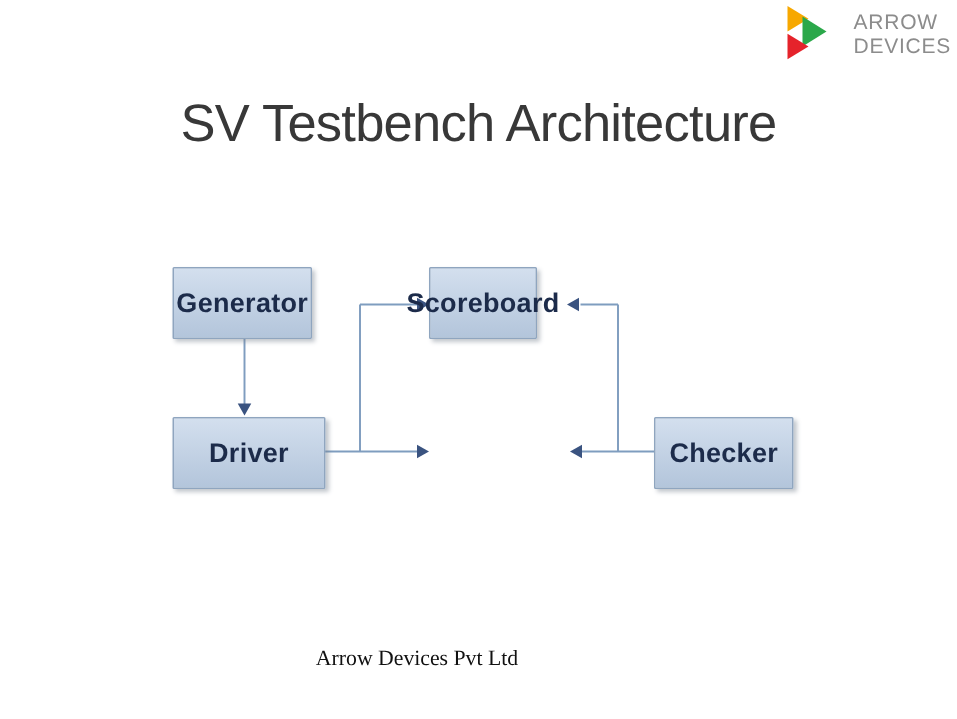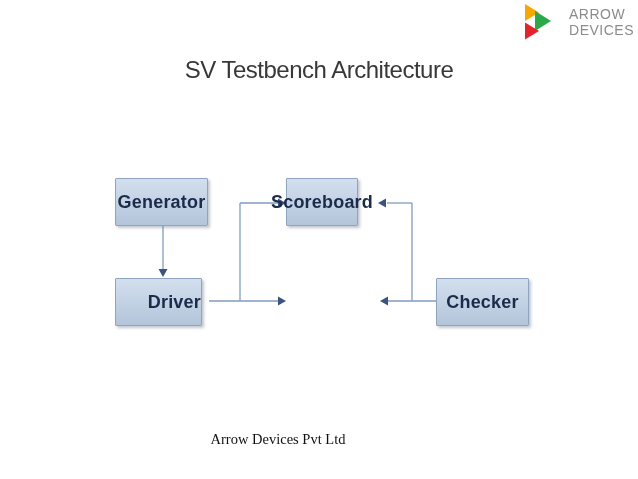--- a/index.html
+++ b/index.html
@@ -32,21 +32,21 @@
   .tri-green  { fill: var(--logo-green,  #2BA84A); }
   .tri-red    { fill: var(--logo-red,    #E5232B); }
 
   
   .title {
     position: absolute;
     top: 40px;
     left: 0;
     width: 638px;
     text-align: center;
-    font-size: 24px;
+    font-size: 35px;
     font-weight: 400;
     color: var(--title-text, #383838);
     letter-spacing: -0.5px;
   }
 
   
   .box {
     position: absolute;
     box-sizing: border-box;
     background: linear-gradient(180deg, var(--box-fill-top, #d3dfee) 0%, var(--box-fill-bottom, #b3c5db) 100%);
@@ -56,21 +56,21 @@
     display: flex;
     align-items: center;
     justify-content: center;
     font-weight: 700;
     font-size: 18px;
     color: var(--box-text, #1c2b4a);
     letter-spacing: 0.2px;
   }
   .box-generator  { left: 115px; top: 178px; width: 93px; height: 48px; }
   .box-scoreboard { left: 286px; top: 178px; width: 72px; height: 48px; }
-  .box-driver     { left: 115px; top: 278px; width: 87px; height: 48px; justify-content: flex-end; }
+  .box-driver     { left: 115px; top: 278px; width: 102px; height: 48px; }
   .box-dut        { left: 286px; top: 263px; width: 93px; height: 78px; }
   .box-checker    { left: 436px; top: 278px; width: 93px; height: 48px; }
 
   
   .connectors {
     position: absolute;
     left: 0; top: 0;
     width: 638px; height: 479px;
     pointer-events: none;
   }

